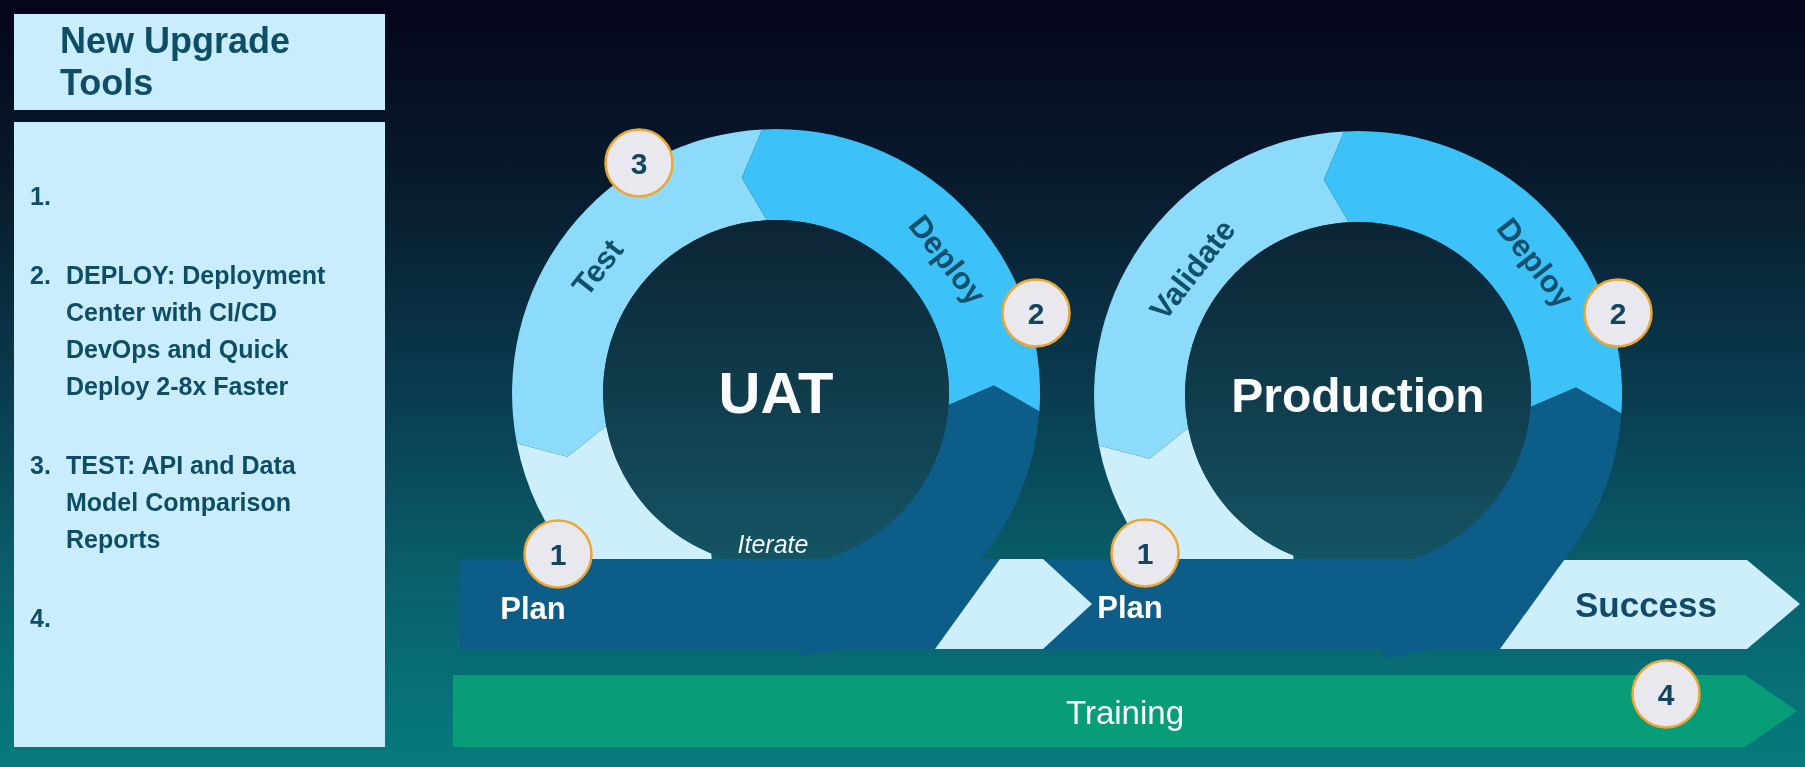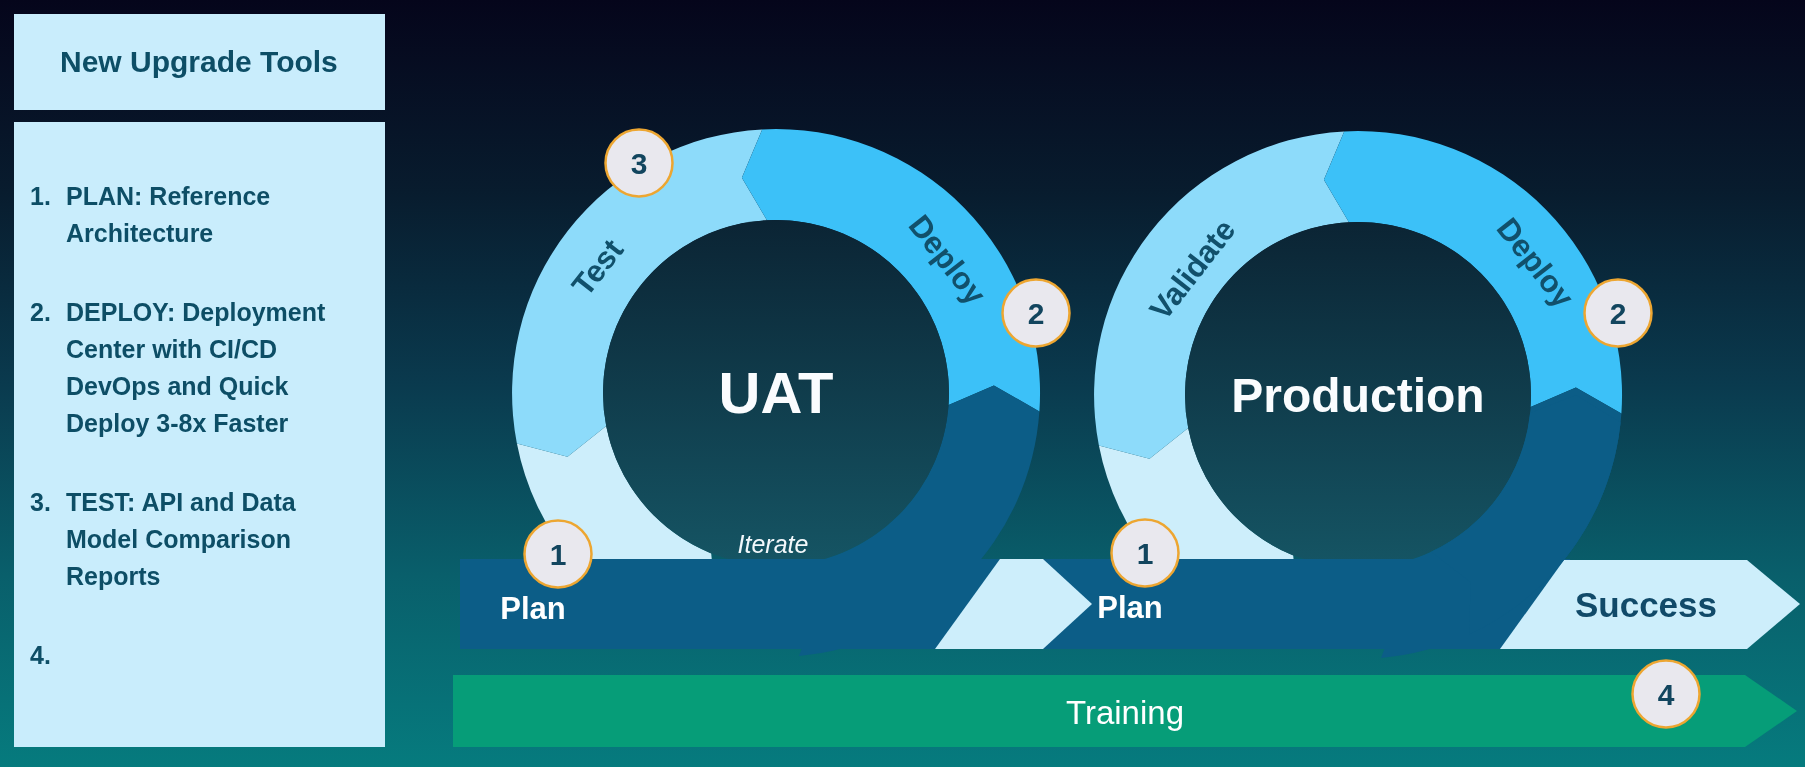--- a/index.html
+++ b/index.html
@@ -7,21 +7,21 @@
     width:1805px;height:767px;position:relative;overflow:hidden;
     font-family:"Liberation Sans", sans-serif;
     background:linear-gradient(180deg,#05051b 0%,#081c2e 25%,#0a3a4e 50%,#095f6b 75%,#067b7e 100%);
   }
   .panel{
     position:absolute;left:14px;background:var(--sidebar-bg);
     color:var(--sidebar-text);box-sizing:border-box;
   }
   .panel-title{
     top:14px;width:371px;height:96px;display:flex;align-items:center;
-    padding-left:46px;font-size:30px;font-weight:bold;
+    padding-left:46px;font-size:36px;font-weight:bold;
   }
   .panel-list{
     top:122px;width:371px;height:625px;padding:56px 12px 0 16px;
   }
   .list-item{display:flex;margin-bottom:42px;font-size:25px;font-weight:bold;line-height:37px;}
   .list-item .num{flex:none;width:36px;}
   .list-item .txt{white-space:pre-line;width:296px;}
   svg{position:absolute;left:0;top:0;}
   .seg[data-seg="pale"]{fill:var(--seg-pale);}
   .seg[data-seg="light"]{fill:var(--seg-light);}
@@ -43,29 +43,27 @@
 </head>
 <body>
 
 <div class="panel panel-title">
   <span>New Upgrade Tools</span>
 </div>
 
 <div class="panel panel-list">
   <div class="list-item">
     <span class="num">1.</span>
-    <span class="txt">PLAN: Reference
-Architecture</span>
   </div>
   <div class="list-item">
     <span class="num">2.</span>
     <span class="txt">DEPLOY: Deployment
 Center with CI/CD
 DevOps  and Quick
-Deploy 3-8x Faster</span>
+Deploy 2-8x Faster</span>
   </div>
   <div class="list-item">
     <span class="num">3.</span>
     <span class="txt">TEST: API and Data
 Model Comparison
 Reports</span>
   </div>
   <div class="list-item">
     <span class="num">4.</span>
   </div>

